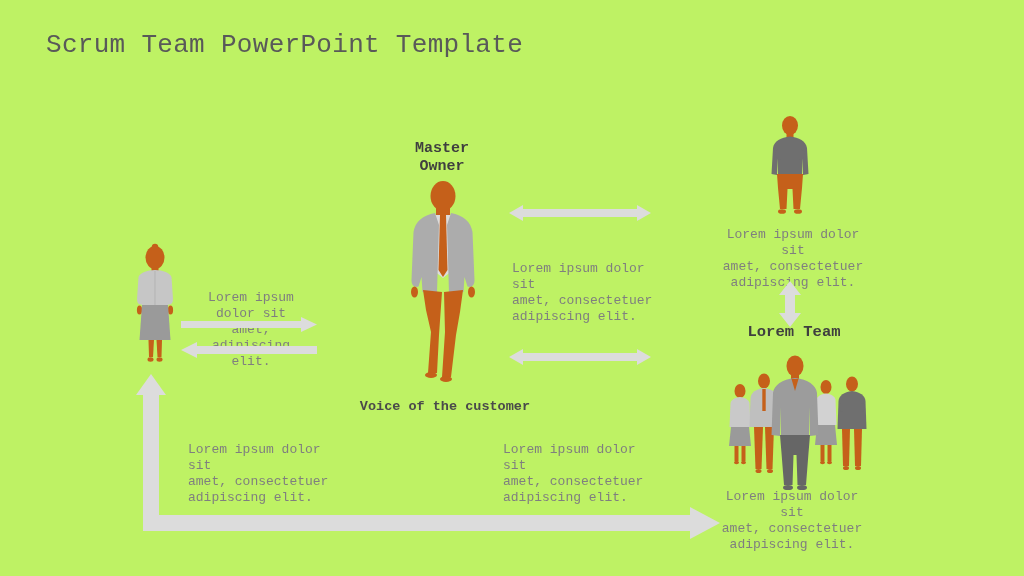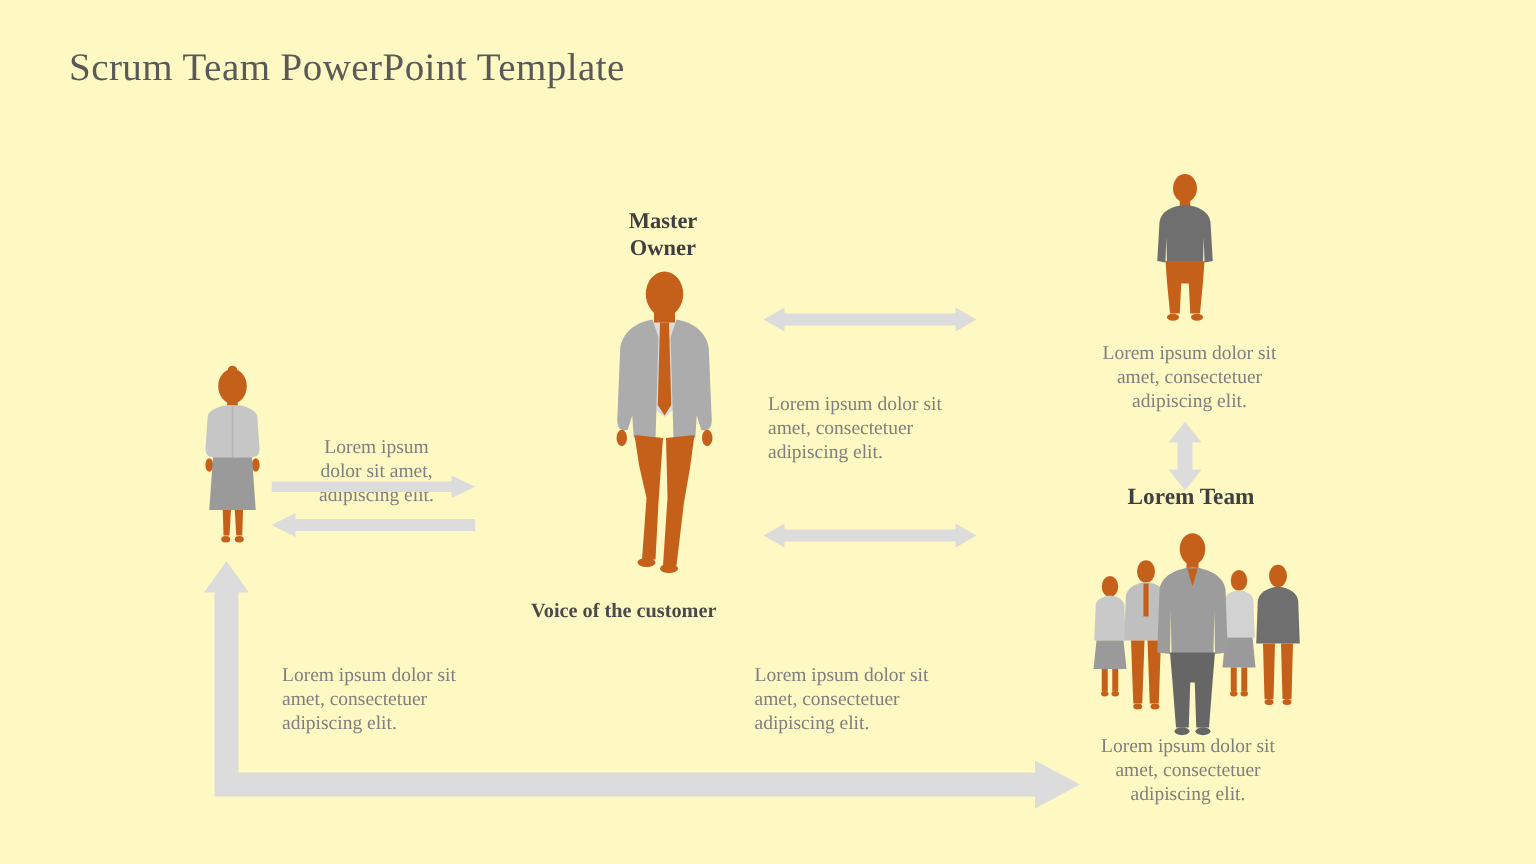--- a/index.html
+++ b/index.html
@@ -1,33 +1,33 @@
 <!DOCTYPE html>
 <html><head>
 <meta charset="utf-8">
 <style>
   html,body { margin:0; padding:0; background:#fff; }
   .slide {
-    position:relative; width:1024px; height:576px; background:#fef9c3;
-    font-family:Liberation Serif, serif; overflow:hidden;
+    position:relative; width:1024px; height:576px; background:#bef264;
+    font-family:Liberation Mono, monospace; overflow:hidden;
   }
   .abs { position:absolute; }
   .title {
     font-size:26px; color:#595959; letter-spacing:0.3px; white-space:nowrap;
   }
   .role-label {
     font-weight:bold; color:#3f3f3f; font-size:15px; line-height:1.18;
     text-align:center; white-space:pre-line;
   }
   .body-text {
     font-size:13px; color:#7f7f7f; line-height:1.24; white-space:pre-line;
   }
   .center { text-align:center; }
   .caption {
-    font-weight:bold; color:#4a4a4a; font-size:13.5px; text-align:left; white-space:nowrap;
+    font-weight:bold; color:#4a4a4a; font-size:13.5px; text-align:right; white-space:nowrap;
   }
   svg { display:block; }
 </style>
 </head>
 <body>
 
 <div class="slide">
 
   <div class="abs title" style="left:46px; top:30px;">Scrum Team PowerPoint Template</div>
 

